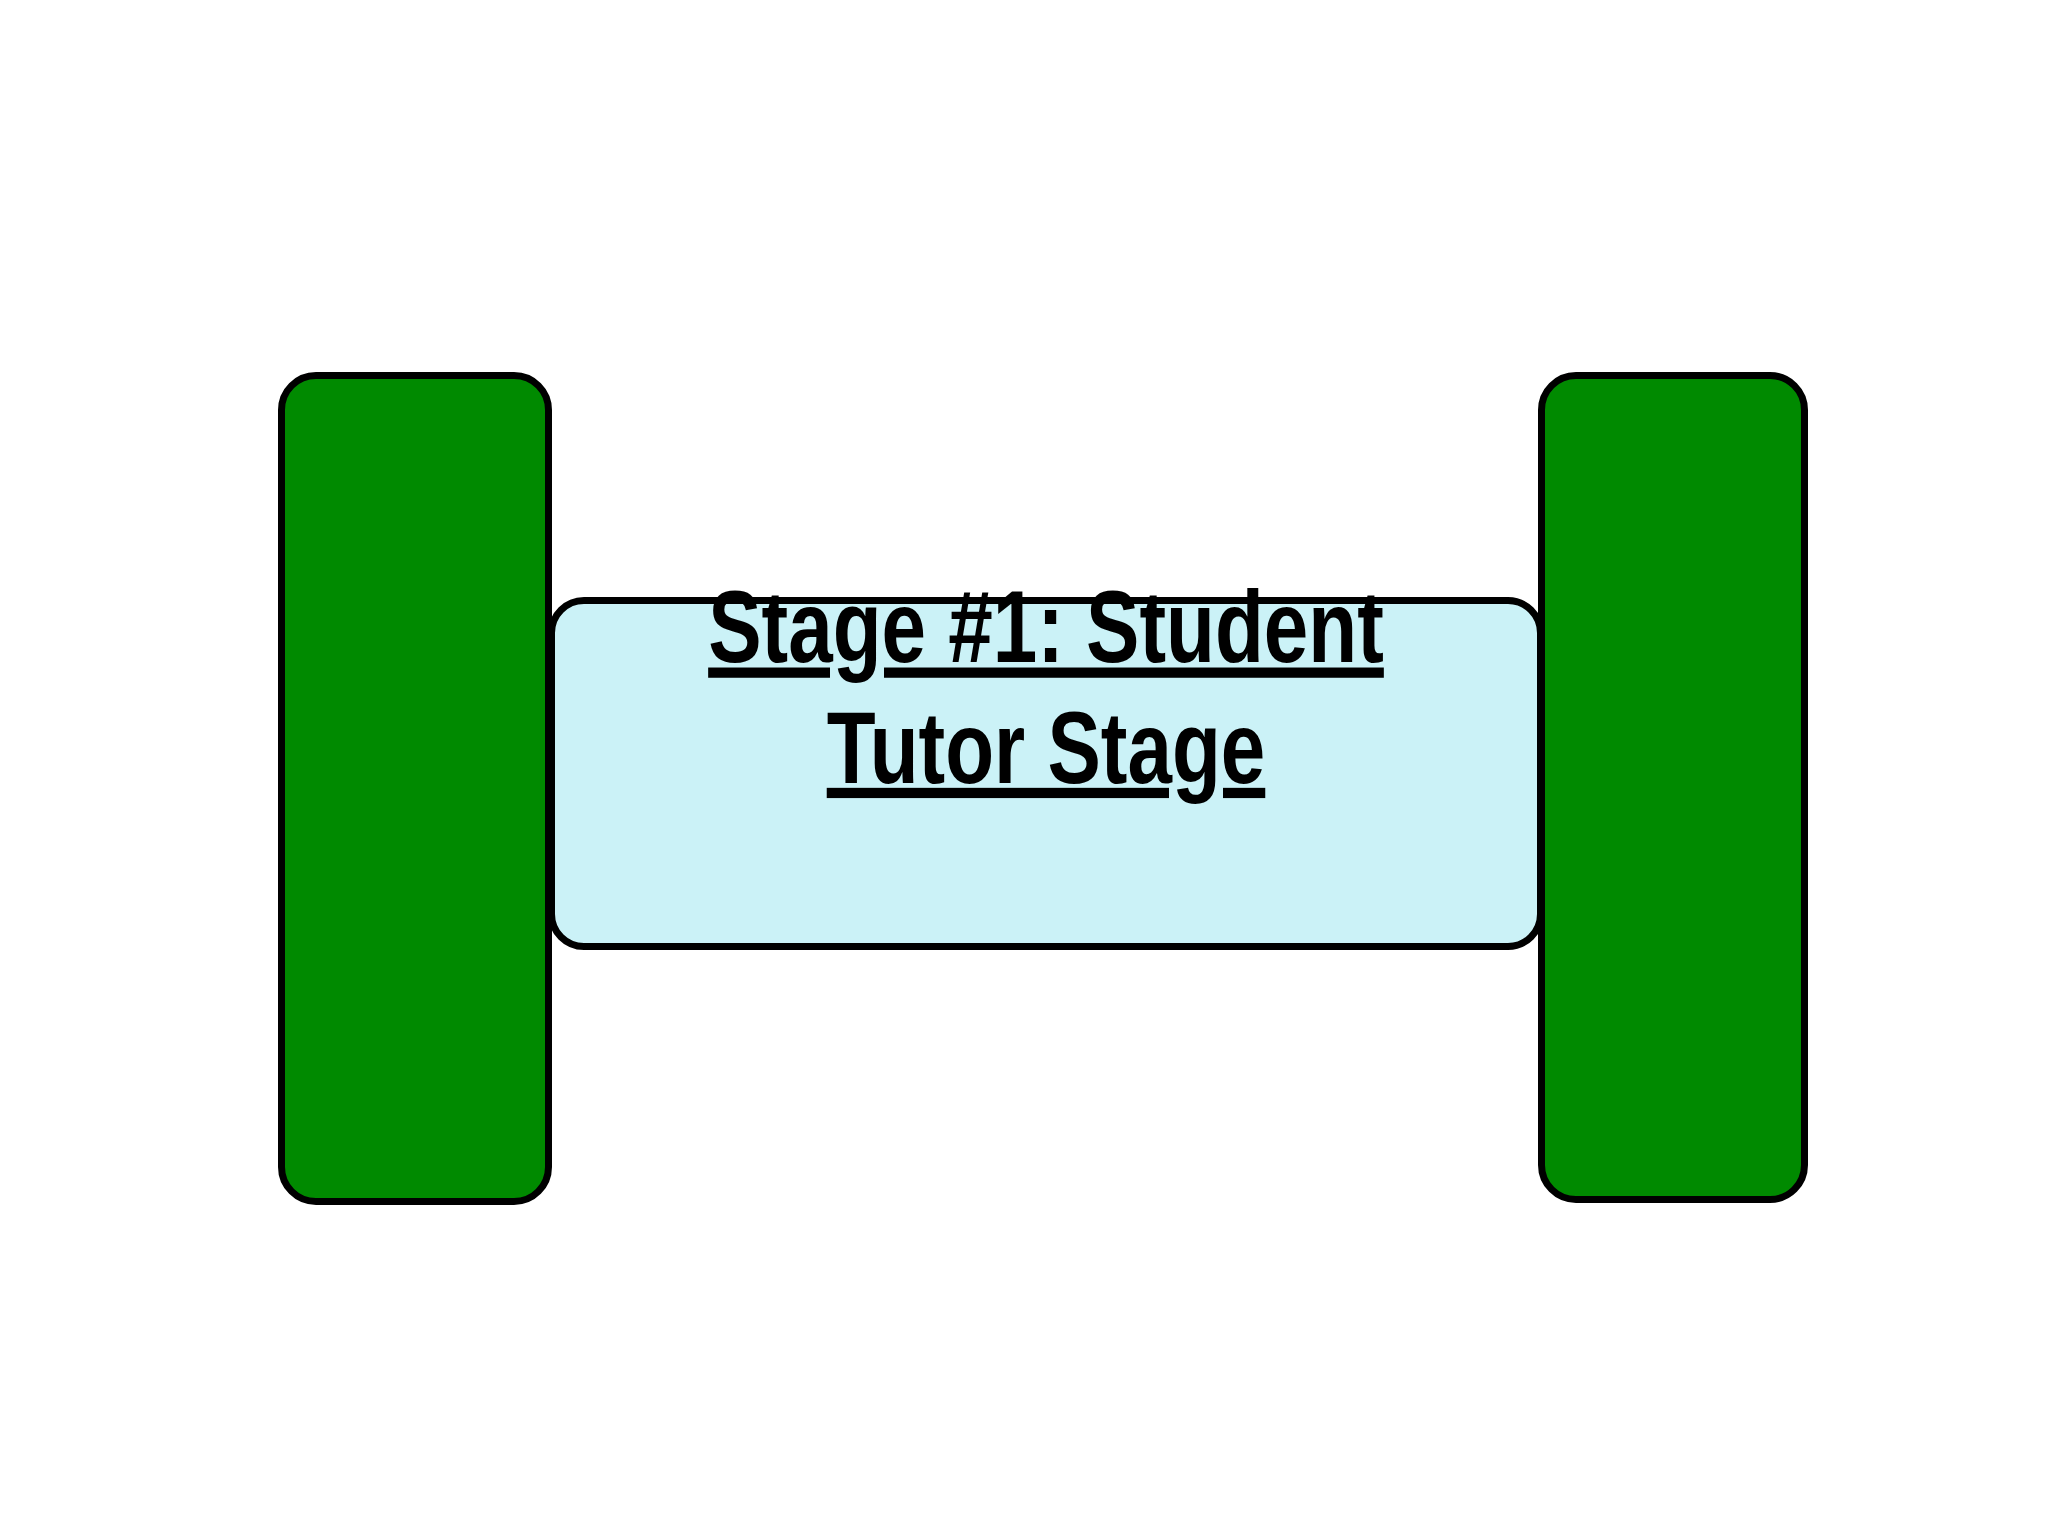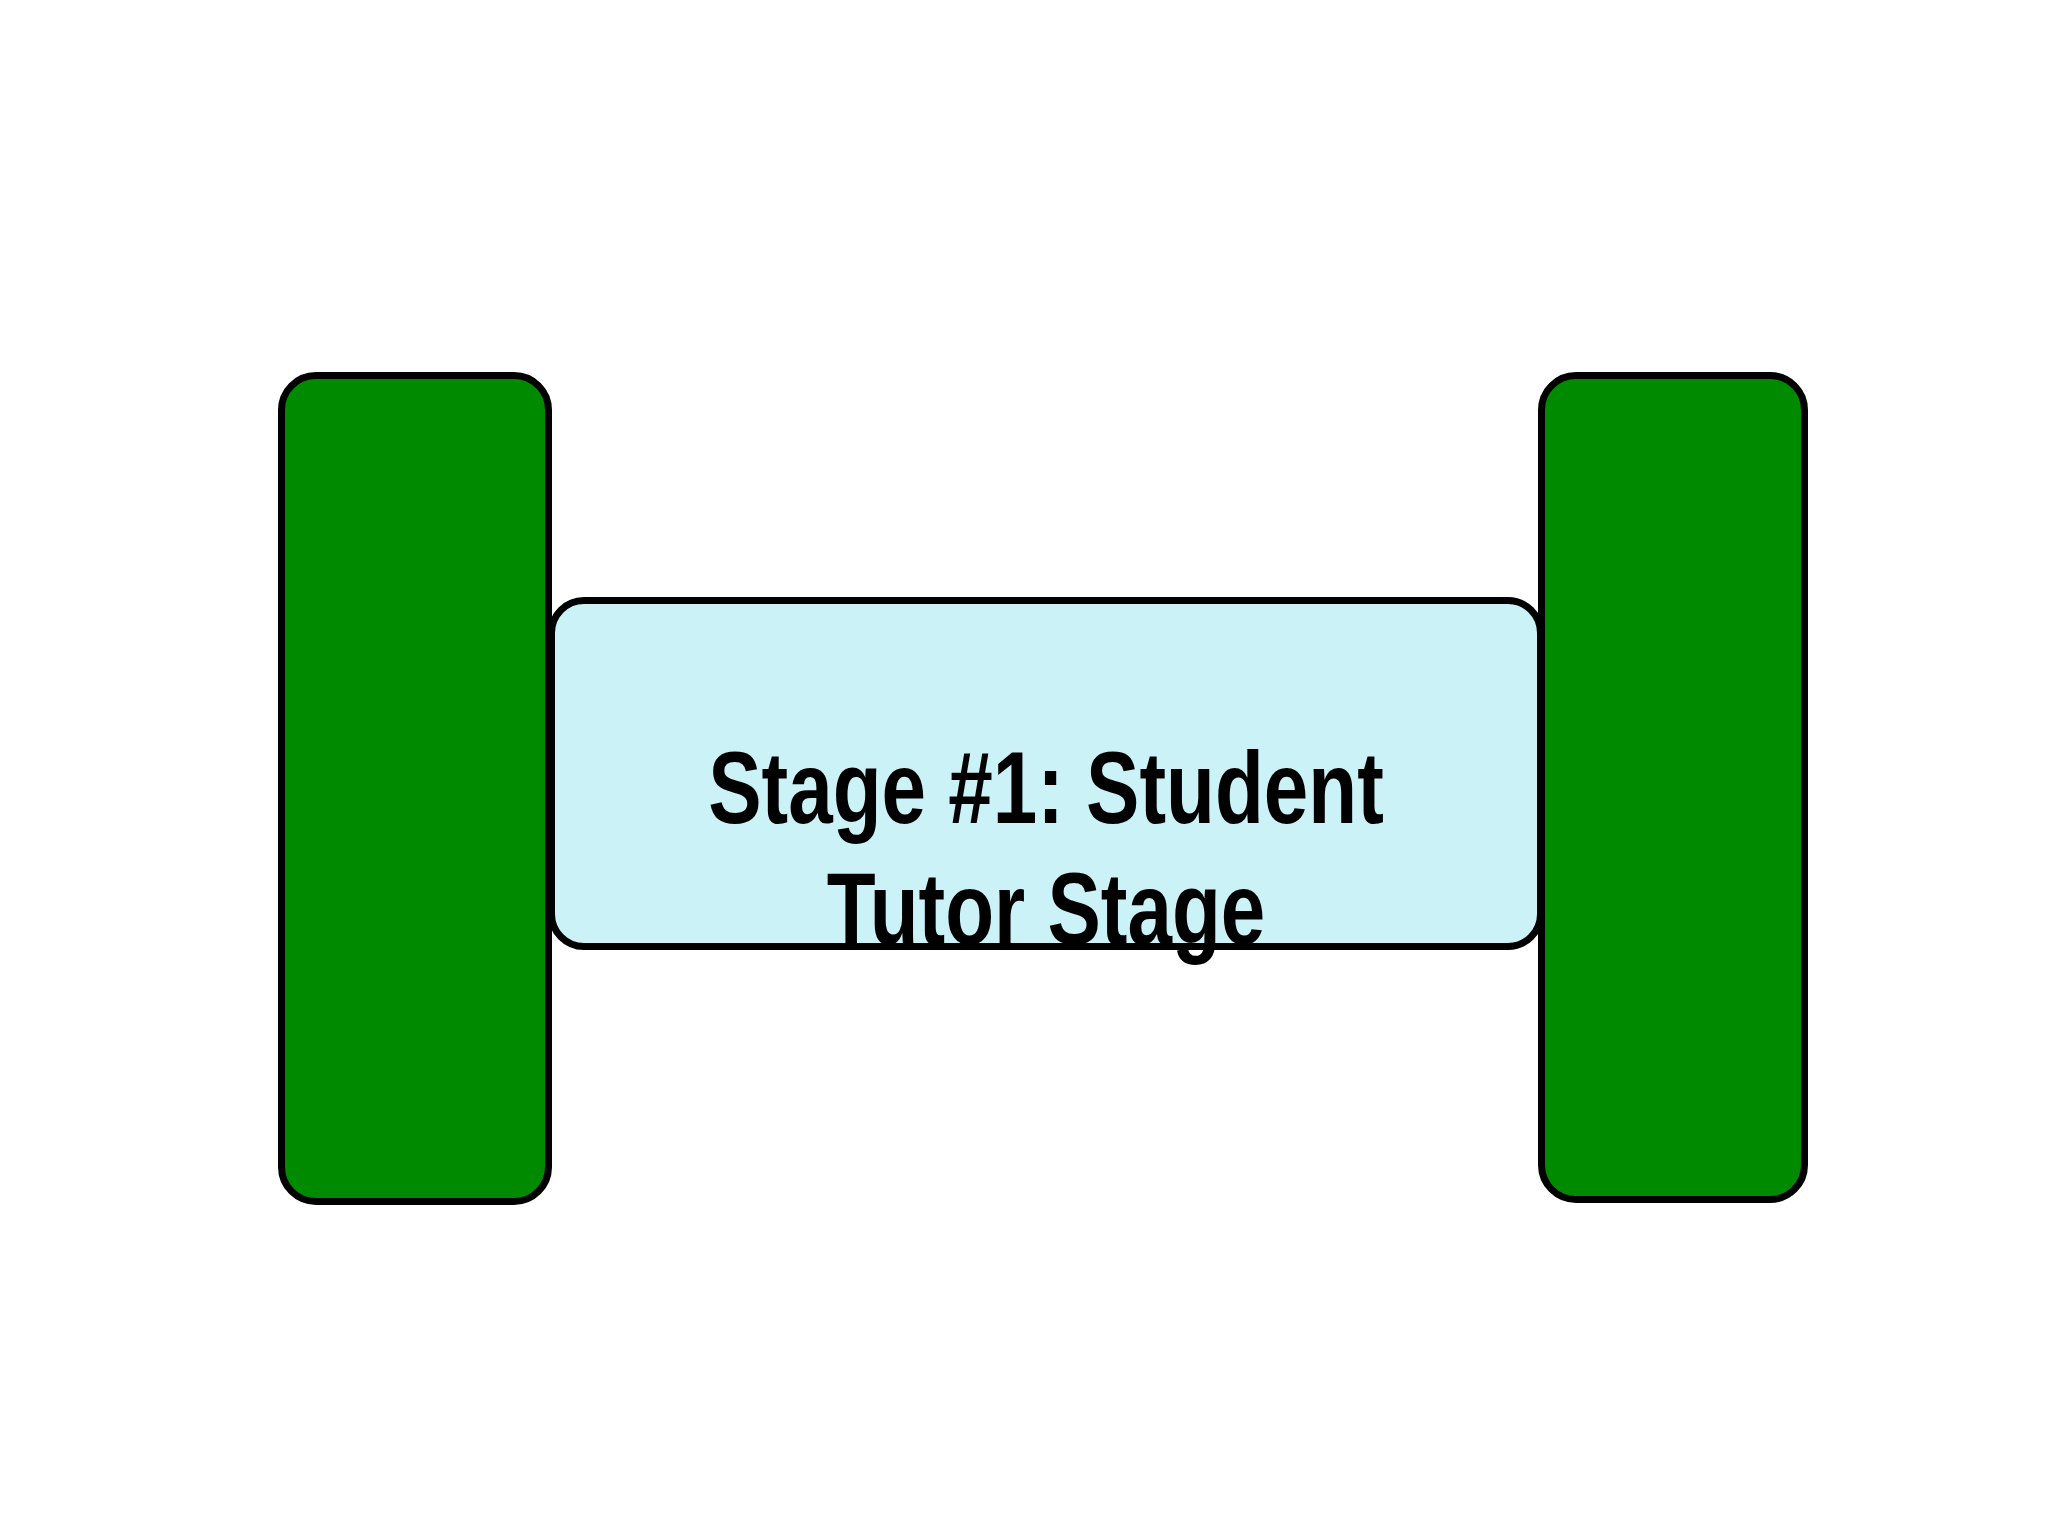--- a/index.html
+++ b/index.html
@@ -33,22 +33,23 @@
     left: 548px;
     top: 597px;
     width: 996px;
     height: 353px;
     background: #cbf2f7;
     border: 7px solid #000000;
     border-radius: 36px;
     box-sizing: border-box;
     z-index: 1;
     display: flex;
-    align-items: flex-end;
+    align-items: flex-start;
     justify-content: center;
+    text-decoration: underline;
   }
   .stage-text {
     display: flex;
     flex-direction: column;
     align-items: center;
     justify-content: center;
     text-align: center;
     color: #000000;
     font-weight: bold;
     font-size: 80px;

